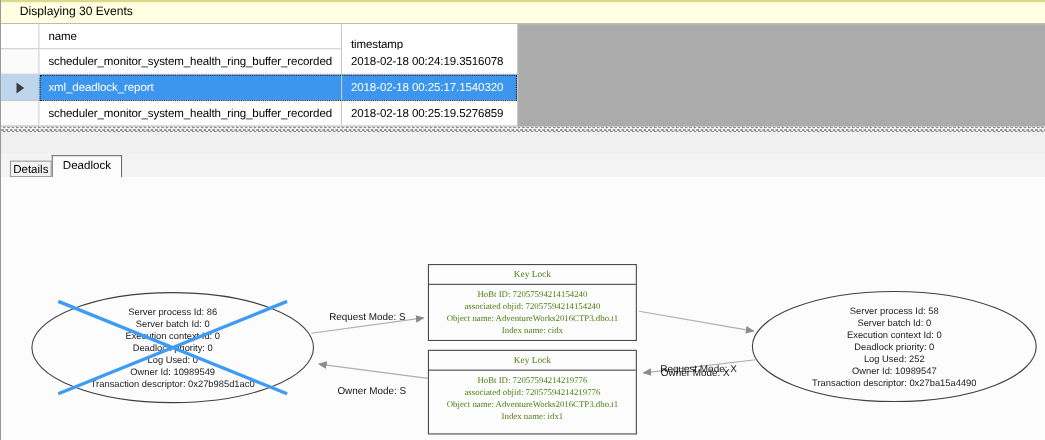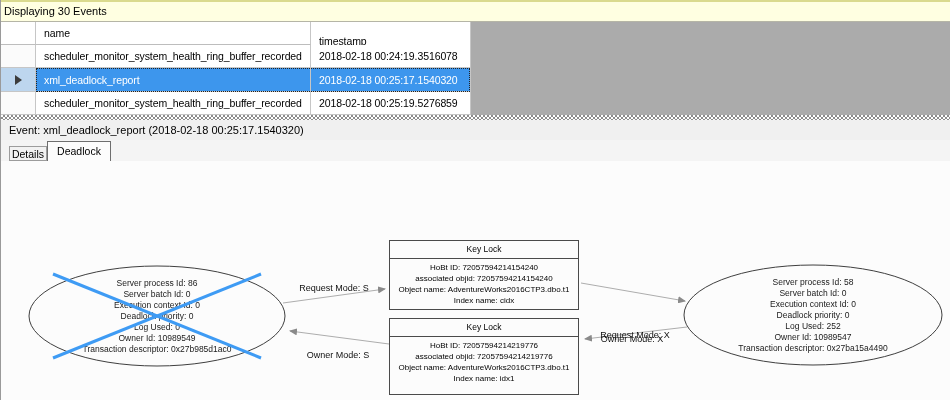--- a/index.html
+++ b/index.html
@@ -3,21 +3,21 @@
 <meta charset="utf-8">
 <style>
   html,body{margin:0;padding:0;}
   body{font-family:"Liberation Sans", sans-serif; background:#e8e8e8;}
   .screen{position:relative;width:950px;height:400px;background:#F0F0F0;overflow:hidden;
           border-left:1px solid #9a9a9a;box-sizing:border-box;}
 
   
   .topbar{position:absolute;left:0;top:0;width:950px;height:22px;background:#FFFFE1;
           border-top:2px solid #DADA8E;border-bottom:1px solid #b5b5a6;box-sizing:border-box;
-          font-size:11px;color:#000;line-height:19px;padding-left:3px;}
+          font-size:11px;color:#000;line-height:19px;padding-left:17px;}
 
   
   .grid{position:absolute;left:0;top:22px;width:470px;height:93px;background:#fff;}
   .grow{position:absolute;left:0;width:470px;display:flex;}
   .gcell{box-sizing:border-box;border-right:1px solid #c6c6c6;border-bottom:1px solid #c6c6c6;
          font-size:10.5px;letter-spacing:-0.1px;color:#000;white-space:nowrap;overflow:hidden;
          padding:0 12px 0 8px;display:flex;align-items:center;background:#fff;}
   .sel-cell{width:35px;padding:0;justify-content:center;background:#fbfbfb;}
   .name-cell{width:275px;}
   .ts-cell{width:160px;border-right:1px solid #c6c6c6;}
@@ -48,21 +48,21 @@
   .tab-active{left:46px;top:1px;width:64px;height:20px;line-height:18px;background:#FCFCFC;
               border:1px solid #6e6e6e;border-bottom:none;z-index:2;}
 
   
   .panel{position:absolute;left:0;top:161px;width:950px;height:239px;background:#FCFCFC;}
   .panel svg{position:absolute;left:0;top:0;}
   .lay1{z-index:1;} .lay3{z-index:3;pointer-events:none;}
   .proc-text{position:absolute;z-index:2;width:240px;text-align:center;font-size:8.5px;
              line-height:11px;color:#1a1a1a;}
   .lockbox{position:absolute;z-index:2;width:190px;background:#FCFCFC;border:1px solid #4a4a4a;
-           box-sizing:border-box;text-align:center;color:#000000;}
+           box-sizing:border-box;text-align:center;color:#4d7c0f;font-family:Liberation Serif, serif;}
   .lockbox .lb-title{font-size:8.5px;line-height:17px;border-bottom:1px solid #4a4a4a;}
   .lockbox .lb-body{font-size:8px;line-height:11px;padding-top:3px;white-space:nowrap;}
   .edge-label{position:absolute;z-index:2;font-size:9px;color:#111;white-space:nowrap;
               transform:translate(-50%,-50%);}
 </style>
 </head>
 <body>
 
 <div class="screen">
 
@@ -96,23 +96,20 @@
       <div class="gcell sel-cell" style="height:23px;"></div>
       <div class="gcell name-cell" style="height:23px;">scheduler_monitor_system_health_ring_buffer_recorded</div>
       <div class="gcell ts-cell" style="height:23px;">2018-02-18 00:25:19.5276859</div>
     </div>
   </div>
 
   <div class="gray-area"></div>
 
   <div class="splitter"></div>
 
-  <div class="event-bar">
-    <span>Event: xml_deadlock_report (2018-02-18 00:25:17.1540320)</span>
-  </div>
 
   <div class="tabstrip">
     <div class="tab tab-inactive">Details</div>
     <div class="tab tab-active">Deadlock</div>
   </div>
 
   <div class="panel">
 
     <svg class="lay1" width="950" height="239" viewBox="0 0 950 239">
       <defs>

